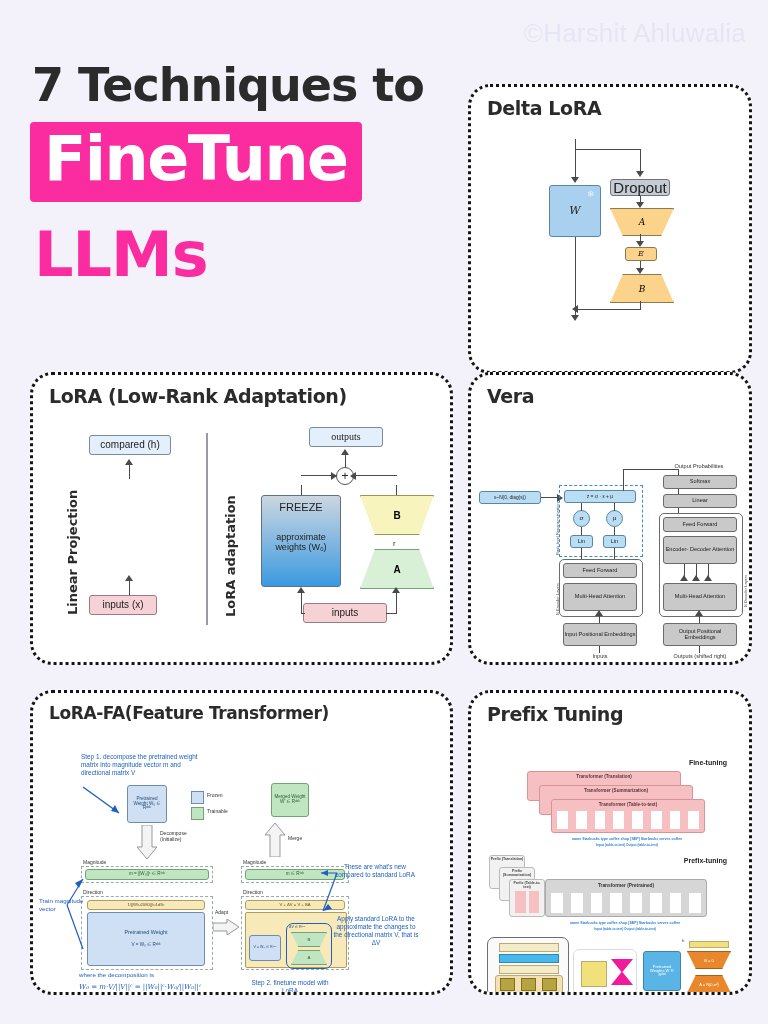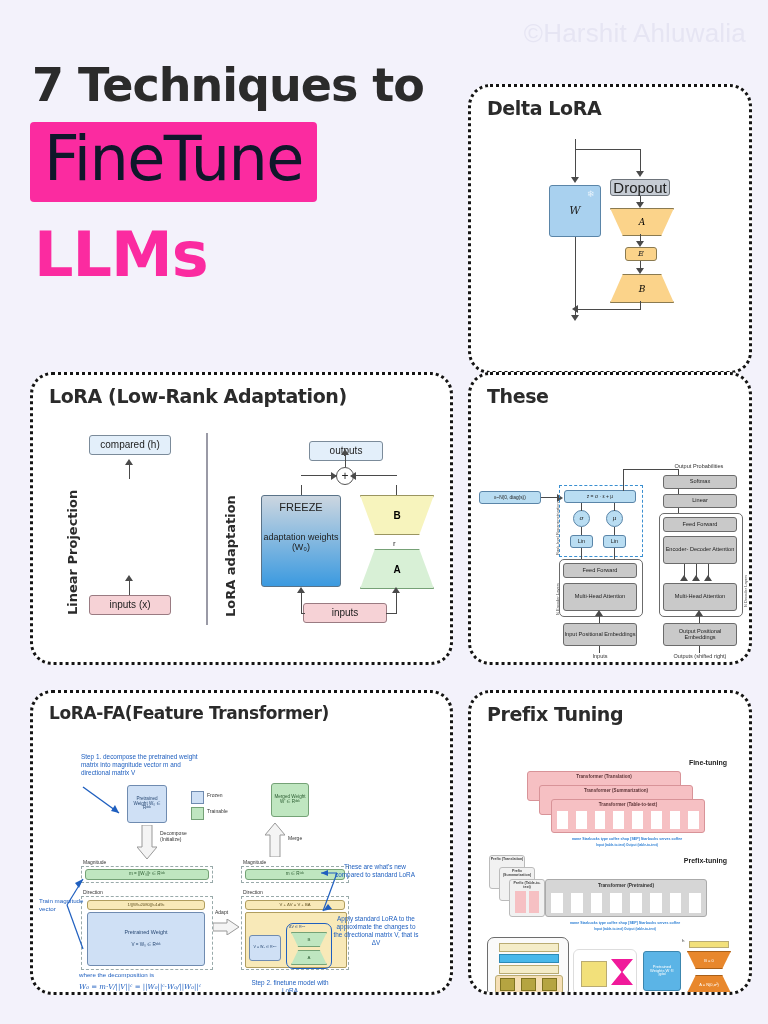--- a/index.html
+++ b/index.html
@@ -20,21 +20,21 @@
   .hl-line1{
     font-size:46px;font-weight:bold;color:#2b2b2b;
     letter-spacing:-1px;line-height:1;margin:0 0 14px 2px;
     font-family:"DejaVu Sans", sans-serif;
   }
   .hl-band{
     background:#fb2ba0;display:block;border-radius:4px;
     padding:6px 14px 12px 14px;width:fit-content;
   }
   .hl-line2{
-    font-size:62px;font-weight:normal;color:#0f172a;
+    font-size:62px;font-weight:bold;color:#ffffff;
     letter-spacing:-1.5px;line-height:1;display:block;
     font-family:"DejaVu Sans", sans-serif;
   }
   .hl-line3{
     font-size:62px;font-weight:bold;color:#fb2ba0;
     letter-spacing:-1px;line-height:1;margin:22px 0 0 4px;
     font-family:"DejaVu Sans", sans-serif;
   }
   
   .panel{
@@ -184,43 +184,43 @@
 
     <div class="box" style="left:56px;top:28px;width:82px;height:20px;background:#e3effa;border-color:#7b8b9a;font-size:10px;">
       <span>compared (h)</span>
     </div>
     <div class="ln lnv" style="left:96px;top:58px;height:14px;"></div>
     <div class="arrowup" style="left:92px;top:52px;"></div>
 
     <div class="ln lnv" style="left:96px;top:174px;height:14px;"></div>
     <div class="arrowup" style="left:92px;top:168px;"></div>
 
-    <div class="box" style="left:56px;top:188px;width:82px;height:20px;background:#f6d2d6;border-color:#9a7b82;font-size:10px;">
+    <div class="box" style="left:56px;top:188px;width:68px;height:20px;background:#f6d2d6;border-color:#9a7b82;font-size:10px;">
       <span>inputs (x)</span>
     </div>
 
     <div class="divider" style="left:173px;top:26px;width:2px;height:192px;"></div>
 
     <div class="vlabel" style="left:190px;top:210px;font-size:13px;">LoRA adaptation</div>
 
-    <div class="box" style="left:276px;top:34px;width:74px;height:20px;background:#e3effa;border-color:#7b8b9a;font-size:10px;">
+    <div class="box" style="left:276px;top:20px;width:74px;height:20px;background:#e3effa;border-color:#7b8b9a;font-size:10px;font-family:Liberation Serif, serif;">
       <span>outputs</span>
     </div>
     <div class="ln lnv" style="left:312px;top:48px;height:12px;"></div>
     <div class="arrowup" style="left:308px;top:42px;"></div>
 
     <div class="box" style="left:303px;top:60px;width:18px;height:18px;border-radius:50%;background:#fff;border-color:#555;font-size:12px;">
       <span>+</span>
     </div>
 
     <div class="box" style="left:228px;top:88px;width:80px;height:92px;
                 background:linear-gradient(#ccd6e0,#3b9ae0);border-color:#5a7388;
                 flex-direction:column;justify-content:flex-start;padding-top:6px;gap:18px;">
       <span style="font-size:11px;">FREEZE</span>
-      <span style="font-size:9px;line-height:1.15;">adaptation weights (W₀)</span>
+      <span style="font-size:9px;line-height:1.15;">approximate weights (W₀)</span>
     </div>
 
     <div class="ln lnv" style="left:268px;top:78px;height:10px;"></div>
     <div class="ln lnh" style="left:268px;top:68px;width:36px;"></div>
     <div class="arrowrt" style="left:298px;top:65px;"></div>
 
     <div class="trap-dn" style="left:327px;top:88px;width:72px;height:38px;background:#f7f4bd;border-color:#9a9560;">
       <span style="font-size:10px;font-weight:bold;">B</span>
     </div>
     <div class="ln lnv" style="left:363px;top:78px;height:10px;"></div>
@@ -241,21 +241,21 @@
     <div class="ln lnv" style="left:268px;top:186px;height:20px;"></div>
     <div class="arrowup" style="left:264px;top:180px;"></div>
 
     <div class="ln lnh" style="left:353px;top:206px;width:11px;"></div>
     <div class="ln lnv" style="left:363px;top:186px;height:20px;"></div>
     <div class="arrowup" style="left:359px;top:180px;"></div>
   </div>
 </div>
 
 <div class="panel" id="panel-vera">
-  <div class="panel-title">These</div>
+  <div class="panel-title">Vera</div>
   <div class="panel-body" style="height:250px;">
 
     <div class="box" style="left:8px;top:84px;width:62px;height:13px;background:#b9ddf2;border-color:#5a85a8;font-size:4.8px;">
       <span>ε~N(0, diag(s))</span>
     </div>
     <div class="ln lnh" style="left:70px;top:90px;width:18px;"></div>
     <div class="arrowrt" style="left:86px;top:87px;"></div>
 
     <div style="position:absolute;left:88px;top:78px;width:82px;height:70px;border:1px dashed #3a8fd0;"></div>
     <div class="vlabel-sm" style="left:84px;top:148px;font-size:4px;">Rank-level Reparametrization</div>

